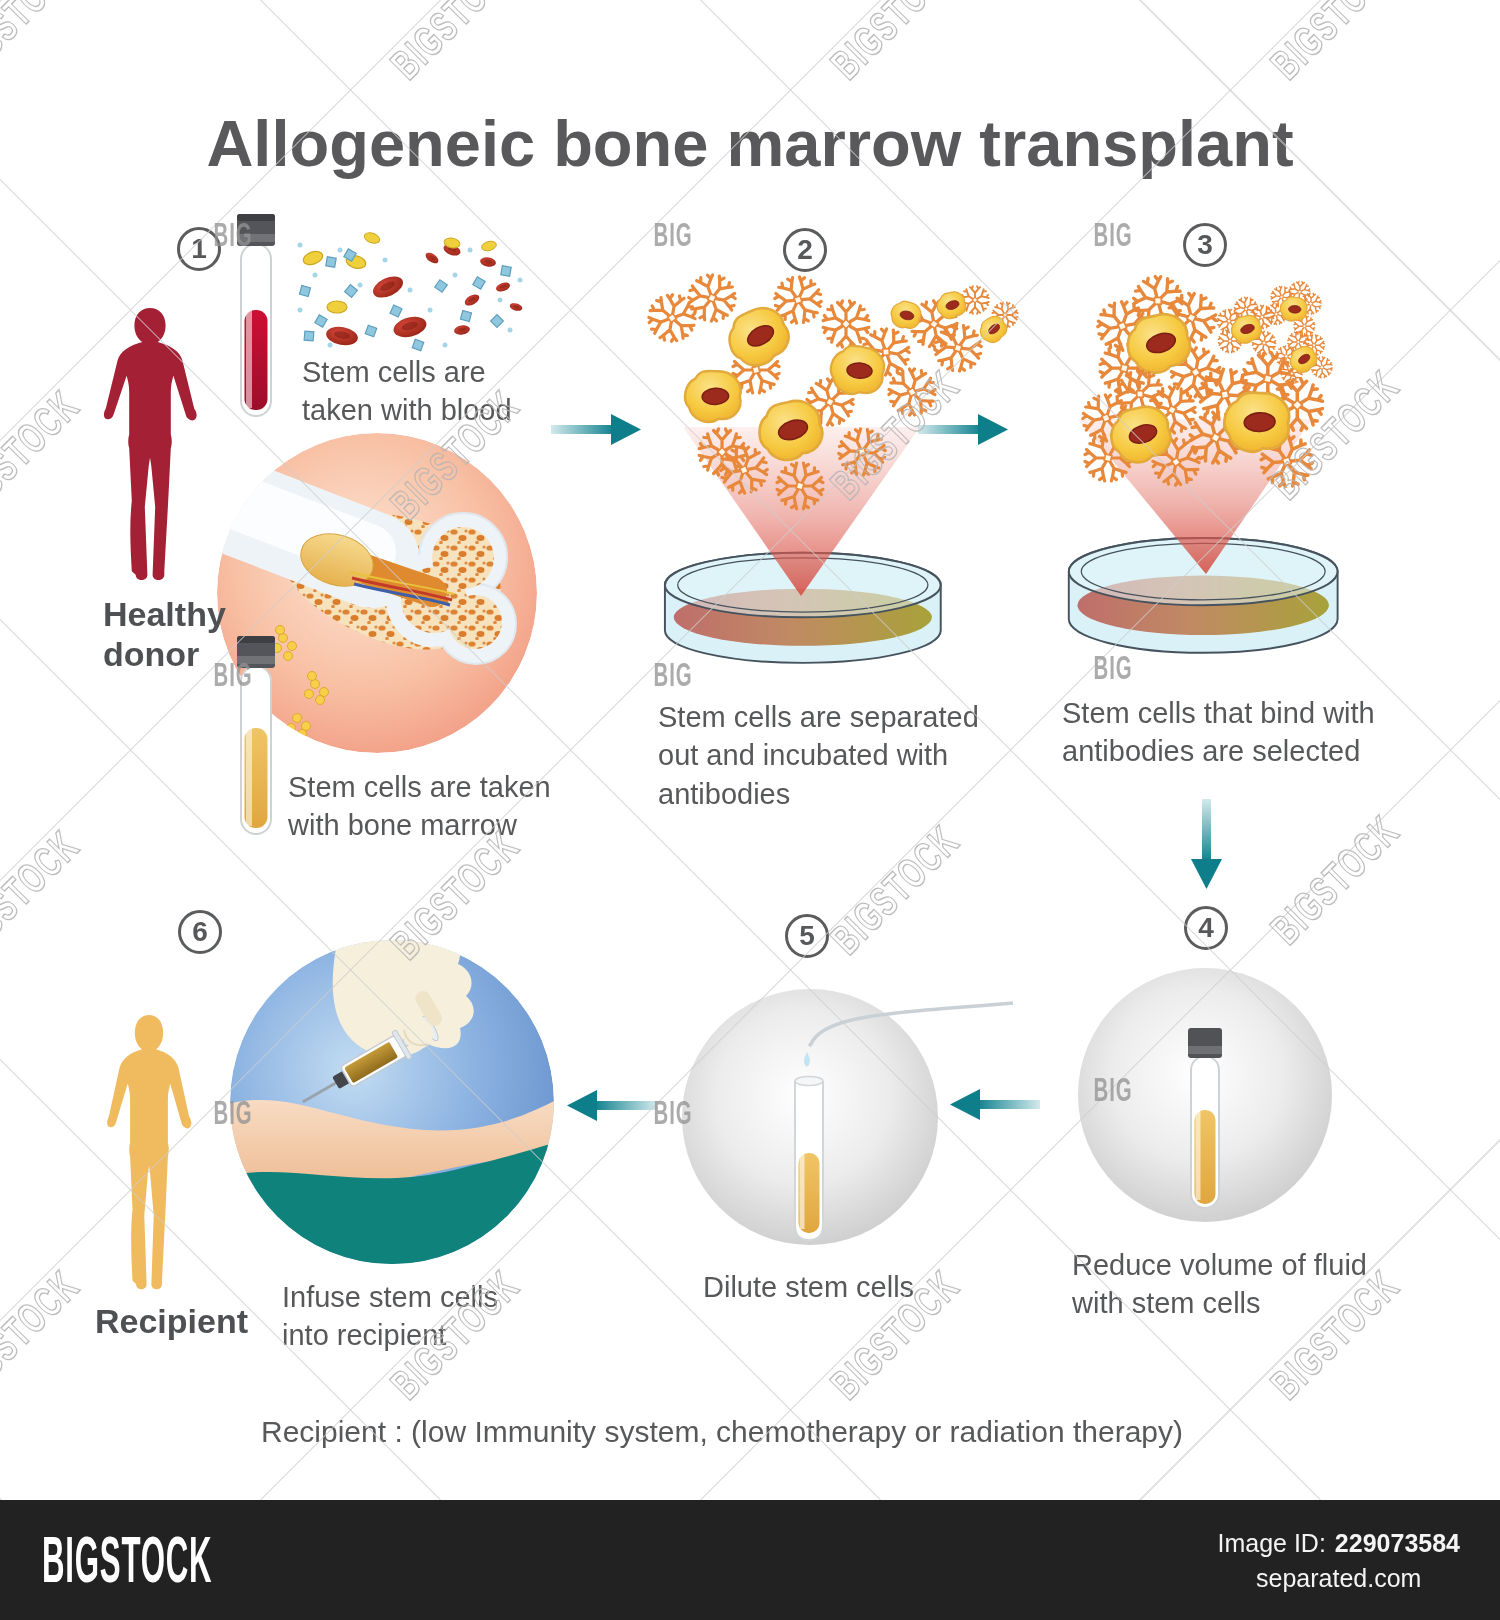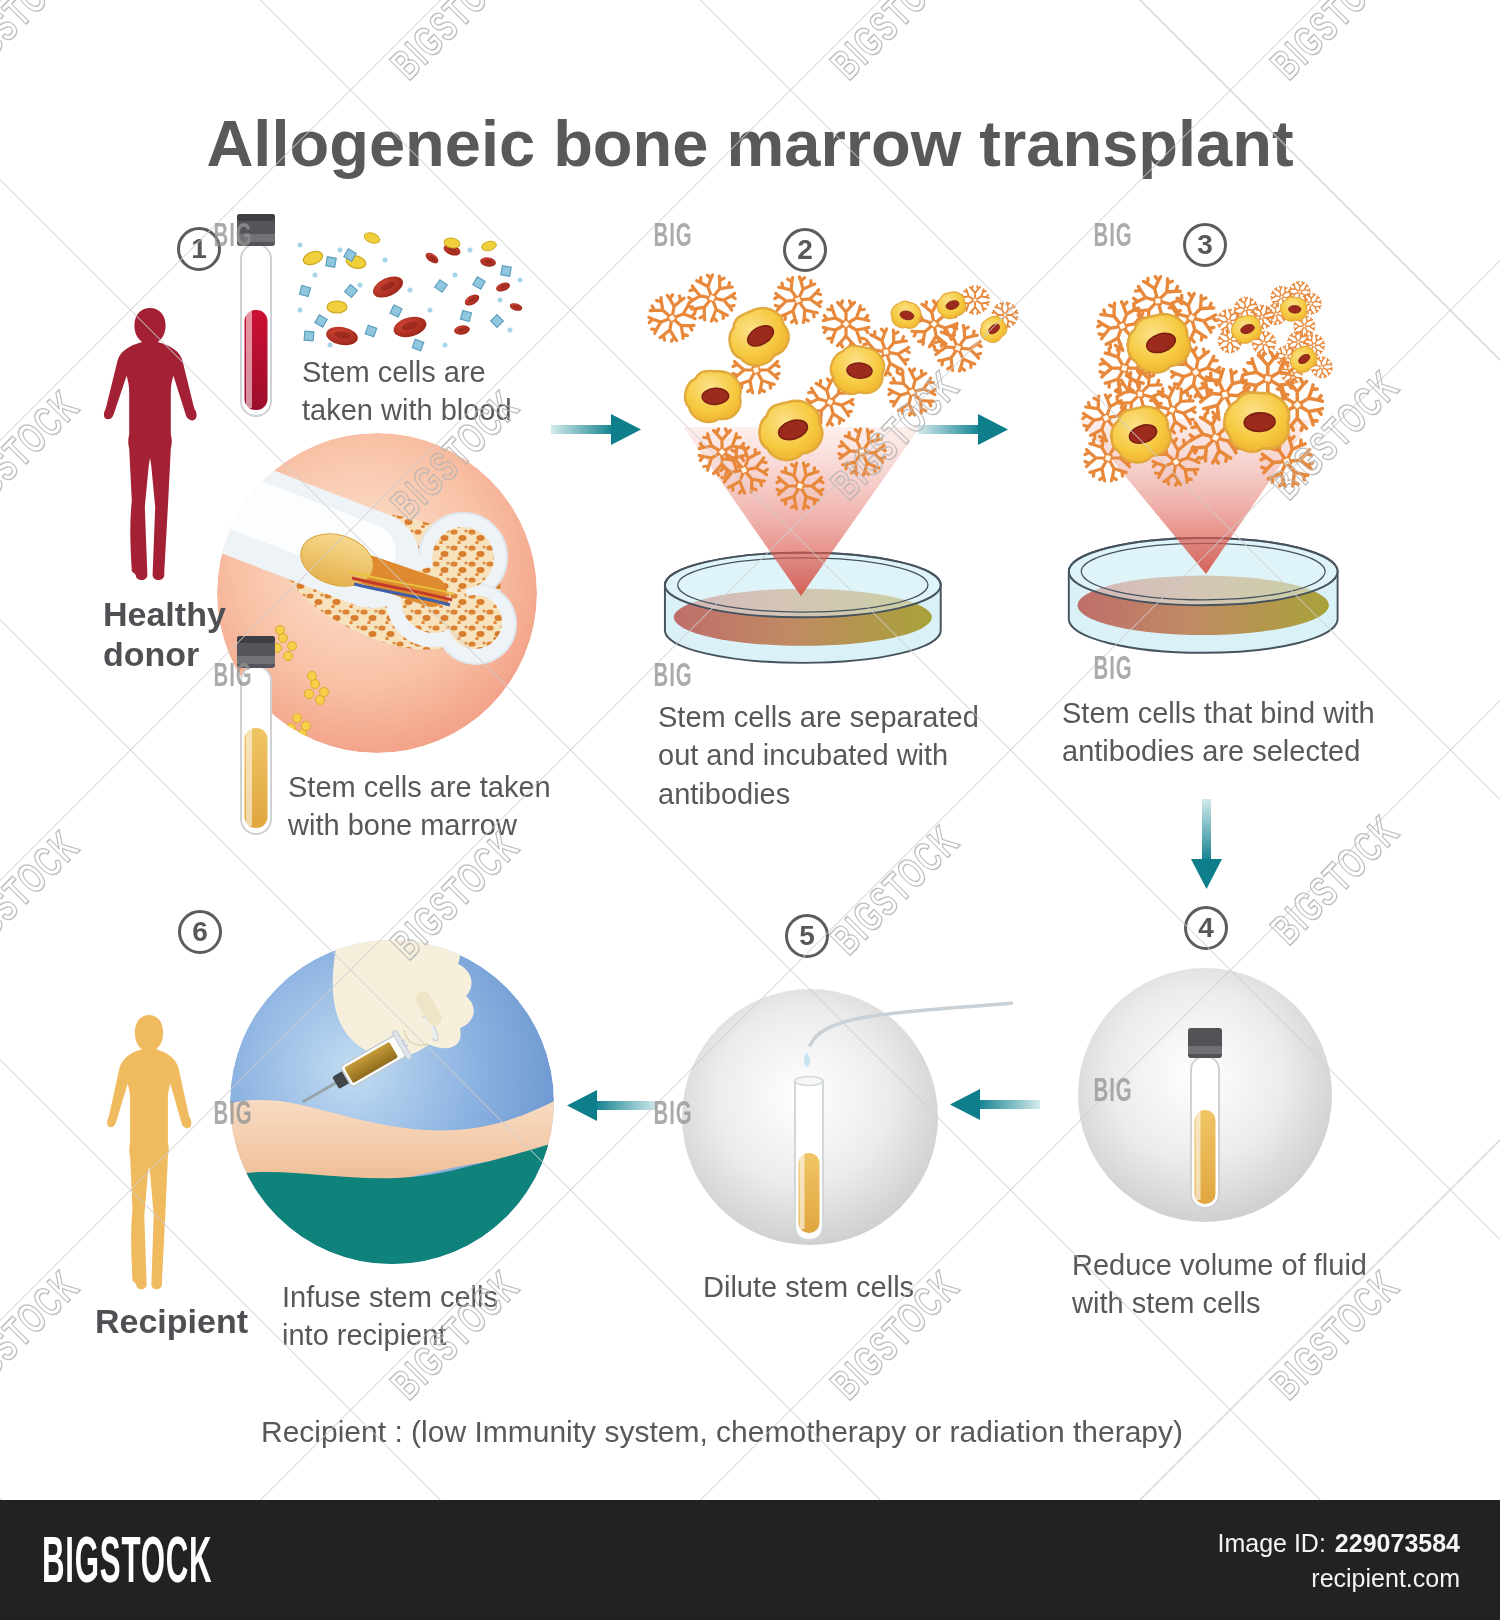--- a/index.html
+++ b/index.html
@@ -20,21 +20,21 @@
        repeating-linear-gradient(45deg, rgba(205,205,205,.55) 0 1.5px, transparent 1.5px 311px),
        repeating-linear-gradient(135deg, rgba(205,205,205,.55) 0 1.5px, transparent 1.5px 311px);}
   .wm{position:absolute;white-space:nowrap;font-weight:bold;font-size:34px;letter-spacing:2px;
       color:transparent;-webkit-text-stroke:1.2px rgba(182,182,182,.9);
       transform:translate(-50%,-50%) rotate(-45deg) scale(.82,1.25)}
   .wmbig{position:absolute;white-space:nowrap;font-weight:bold;font-size:24px;letter-spacing:1px;
       color:rgba(148,148,148,.78);transform:translate(-50%,-50%) scale(.85,1.42)}
   .footer{position:absolute;left:0;bottom:0;width:1500px;height:120px;background:#222222;z-index:40}
   .flogo{position:absolute;left:42px;top:50%;transform:translateY(-50%) scale(.78,1.62);
          transform-origin:left center;font-size:40px;font-weight:bold;letter-spacing:1px;color:#ffffff}
-  .fright{position:absolute;right:40px;top:26px;text-align:right;font-size:25px;line-height:35px;color:#f4f4f4}
+  .fright{position:absolute;right:40px;top:26px;text-align:center;font-size:25px;line-height:35px;color:#f4f4f4}
   .fright b{margin-left:9px}
 </style>
 </head>
 <body>
 
 <svg class="art" width="1500" height="1500" viewBox="0 0 1500 1500">
   <defs>
     <linearGradient id="gArr" x1="0" y1="0" x2="1" y2="0">
       <stop offset="0" stop-color="#d3eaec"></stop>
         <stop offset="1" stop-color="#128290"></stop>
@@ -442,15 +442,15 @@
   <span class="wmbig" style="left:1113px;top:668px">BIG</span>
   <span class="wmbig" style="left:233px;top:1113px">BIG</span>
   <span class="wmbig" style="left:673px;top:1113px">BIG</span>
   <span class="wmbig" style="left:1113px;top:1090px">BIG</span>
 </div>
 
 <div class="footer">
   <span class="flogo">BIGSTOCK</span>
   <div class="fright">
     <div><span>Image ID:</span><b>229073584</b></div>
-    <div>recipient.com</div>
+    <div>separated.com</div>
   </div>
 </div>
 
 </body></html>

